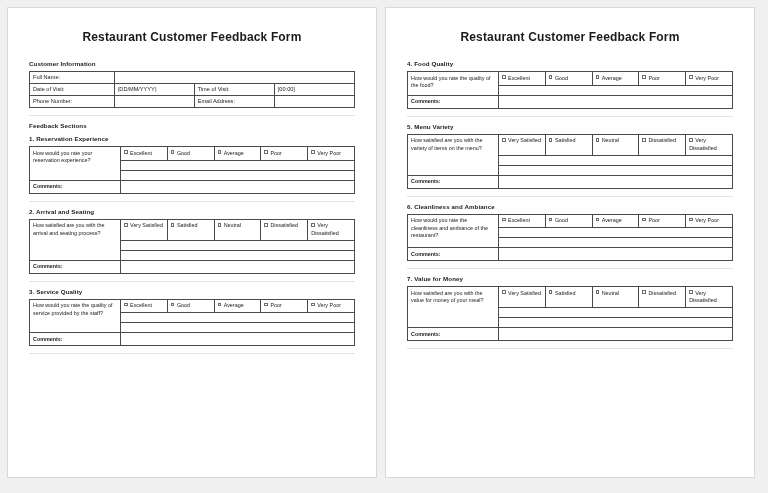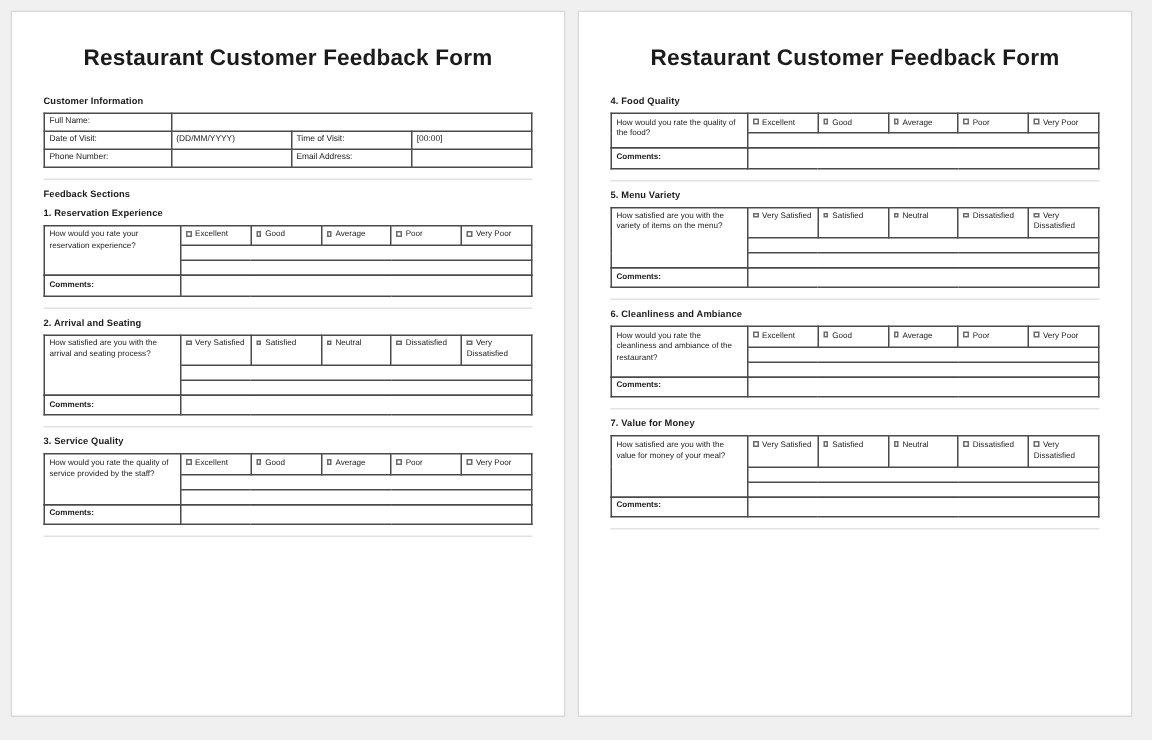--- a/index.html
+++ b/index.html
@@ -28,21 +28,21 @@
     height: 471px;
     background: #ffffff;
     border: 1px solid #d9d9d9;
     box-sizing: border-box;
     padding: 17px 21px 0 21px;
     position: relative;
     overflow: hidden;
   }
   .page-title {
     text-align: center;
-    font-size: 15px;
+    font-size: 12px;
     font-weight: bold;
     color: #1b1b1b;
     letter-spacing: 0.15px;
     margin: 5px 0 0 0;
     line-height: 1.2;
   }
   .section-heading {
     font-size: 6.2px;
     font-weight: bold;
     color: #1b1b1b;

